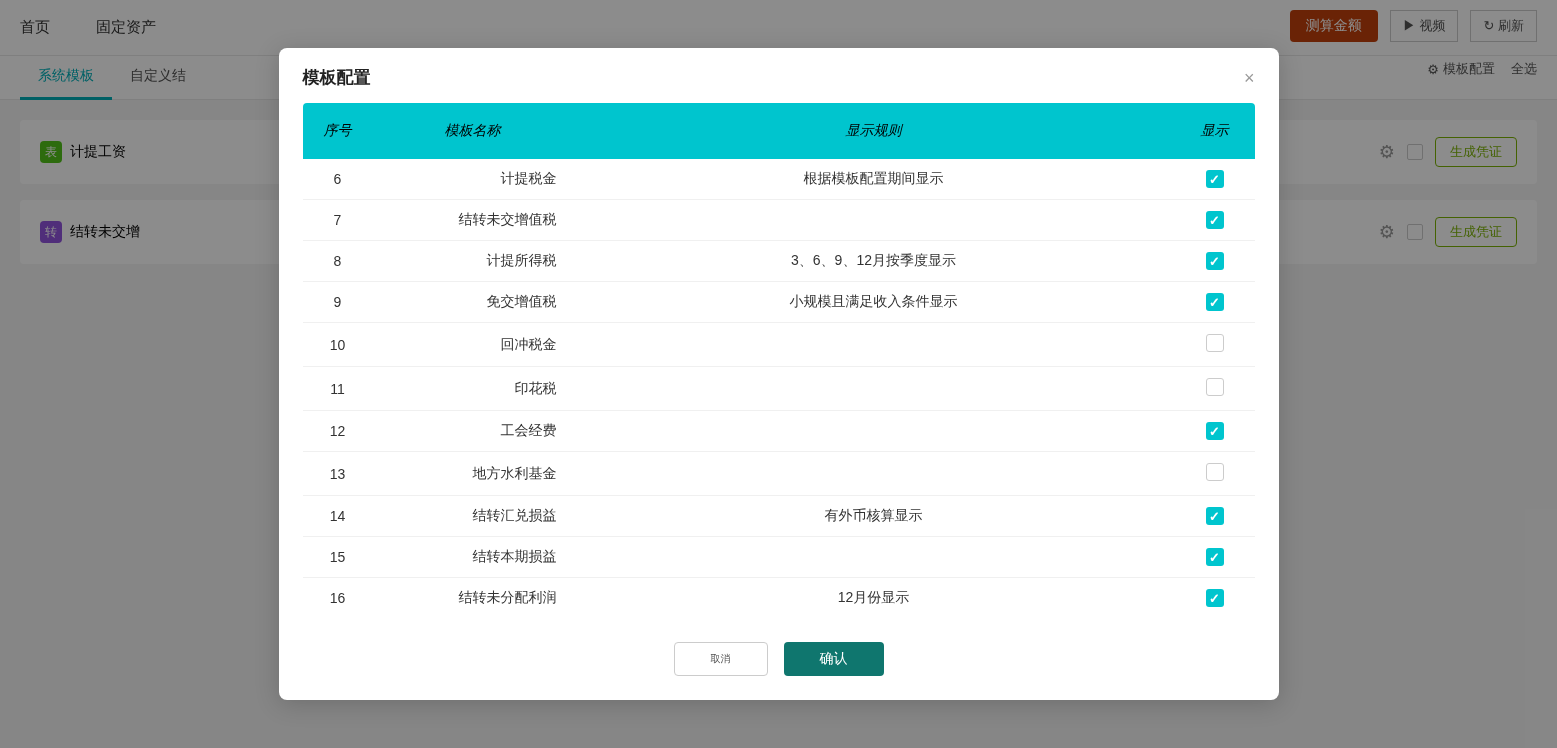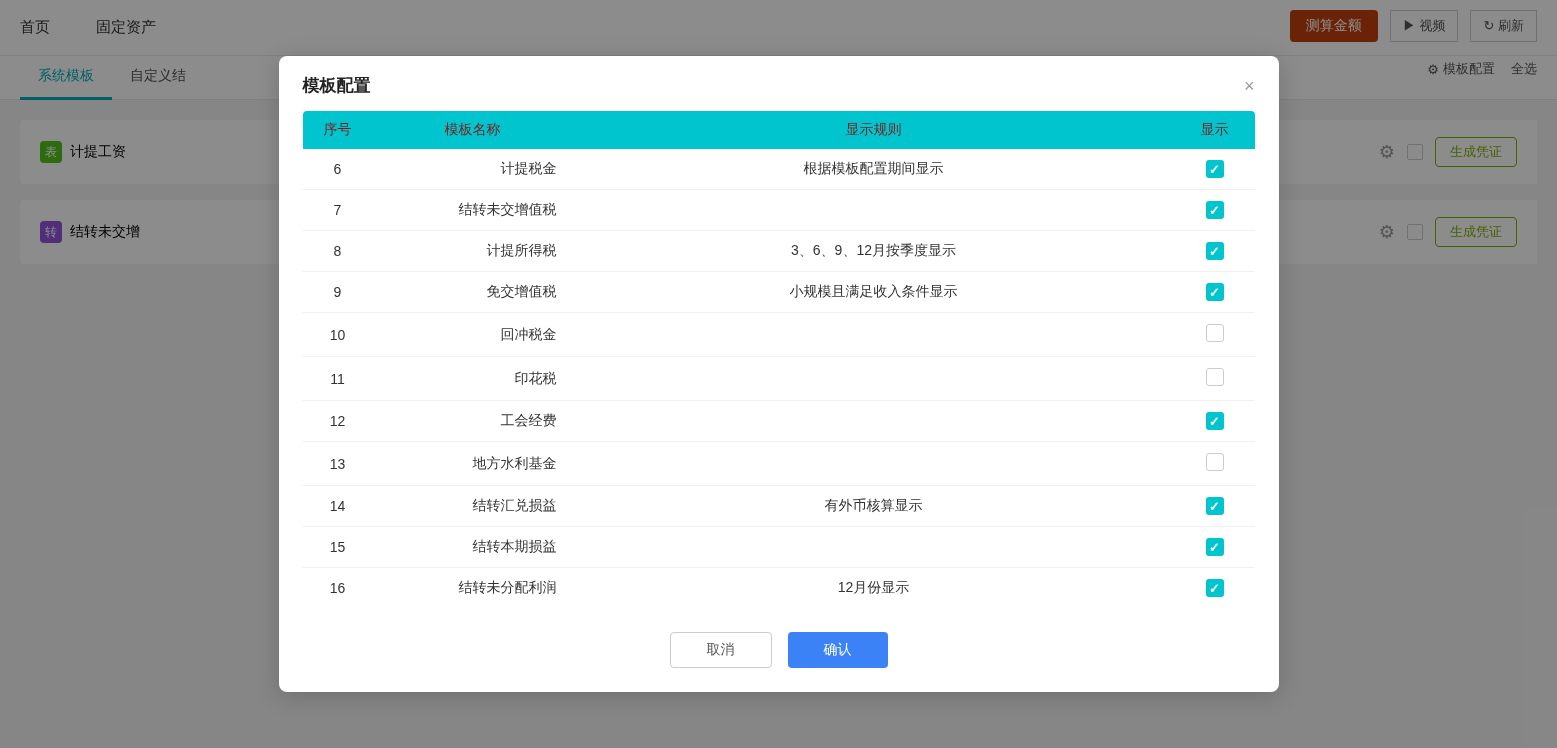--- a/index.html
+++ b/index.html
@@ -228,25 +228,26 @@
       width: calc(100% - 48px);
       margin: 0 24px;
       border-collapse: collapse;
       border-radius: 4px;
       overflow: hidden;
     }
     .dialog-table thead tr {
       background: #00c5ce;
     }
     .dialog-table thead th {
-      color: #7f1d1d;
-      padding: 10px 16px;
+      color: #000000;
+      padding: 19px 16px;
       font-size: 14px;
       font-weight: 500;
       text-align: center;
+      font-style: italic;
     }
     .dialog-table thead th:first-child {
       width: 70px;
     }
     .dialog-table thead th:nth-child(2) {
       width: 200px;
     }
     .dialog-table thead th:nth-child(3) {
       text-align: center;
     }
@@ -315,25 +316,25 @@
       gap: 16px;
       margin-top: 24px;
       padding: 0 24px;
     }
     .btn-cancel {
       border: 1px solid #ccc;
       background: #fff;
       color: #555;
       padding: 8px 36px;
       border-radius: 4px;
-      font-size: 14px;
+      font-size: 10px;
       cursor: pointer;
     }
     .btn-confirm {
-      background: #3b82f6;
+      background: #0f766e;
       border: none;
       color: #fff;
       padding: 8px 36px;
       border-radius: 4px;
       font-size: 14px;
       cursor: pointer;
     }
   </style>
 </head>
 <body>

